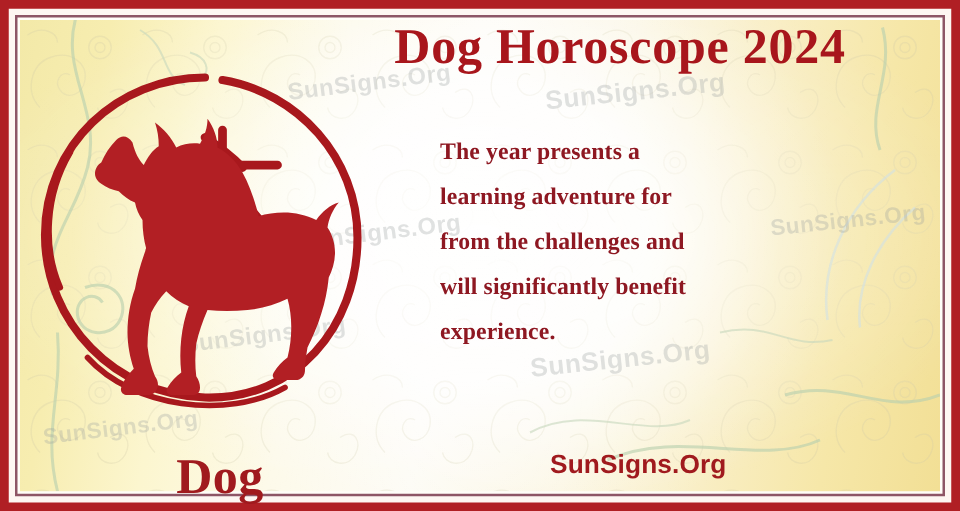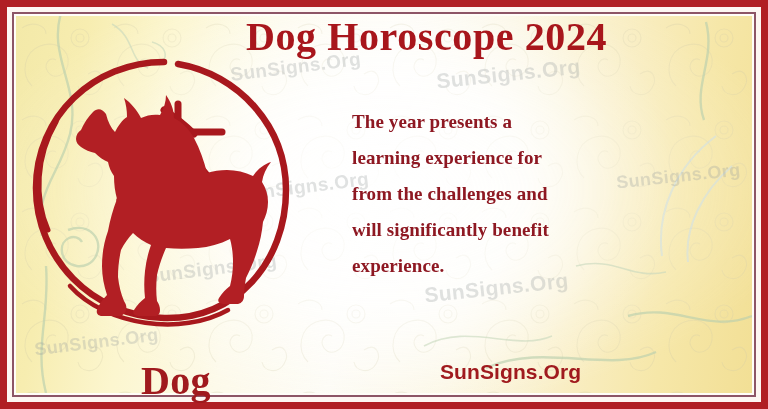--- a/index.html
+++ b/index.html
@@ -43,21 +43,21 @@
   .emblem svg{width:100%;height:100%;display:block;}
 
   .dog-label{position:absolute;left:96px;top:345px;width:160px;
              text-align:center;color:#a01a1e;
              font-family:Liberation Serif, serif;
              font-weight:bold;font-size:40px;line-height:1;
              letter-spacing:.3px;margin-top:16px;}
 
   
   .title{position:absolute;left:246px;top:16px;width:500px;
-         text-align:left;color:#a8161c;
+         text-align:center;color:#a8161c;
          font-family:"Liberation Serif",serif;
          font-weight:bold;font-size:40px;line-height:1.05;
          letter-spacing:.6px;white-space:nowrap;}
 
   .para{position:absolute;left:352px;top:104px;width:390px;
         color:#8e1822;font-family:"Liberation Serif",serif;
         font-weight:bold;font-size:19px;line-height:36px;
         letter-spacing:.1px;}
 
   .brand{position:absolute;left:440px;top:360px;color:#a01a1e;
@@ -206,20 +206,20 @@
       </g>
     </svg>
   </div>
 
   <div class="dog-label">Dog</div>
 
   <div class="title">Dog Horoscope 2024</div>
 
   <div class="para">
     <div>The year presents a</div>
-    <div>learning experience for</div>
+    <div>learning adventure for</div>
     <div>from the challenges and</div>
     <div>will significantly benefit</div>
     <div>experience.</div>
   </div>
 
   <div class="brand">SunSigns.Org</div>
 </div>
 
 </body></html>

